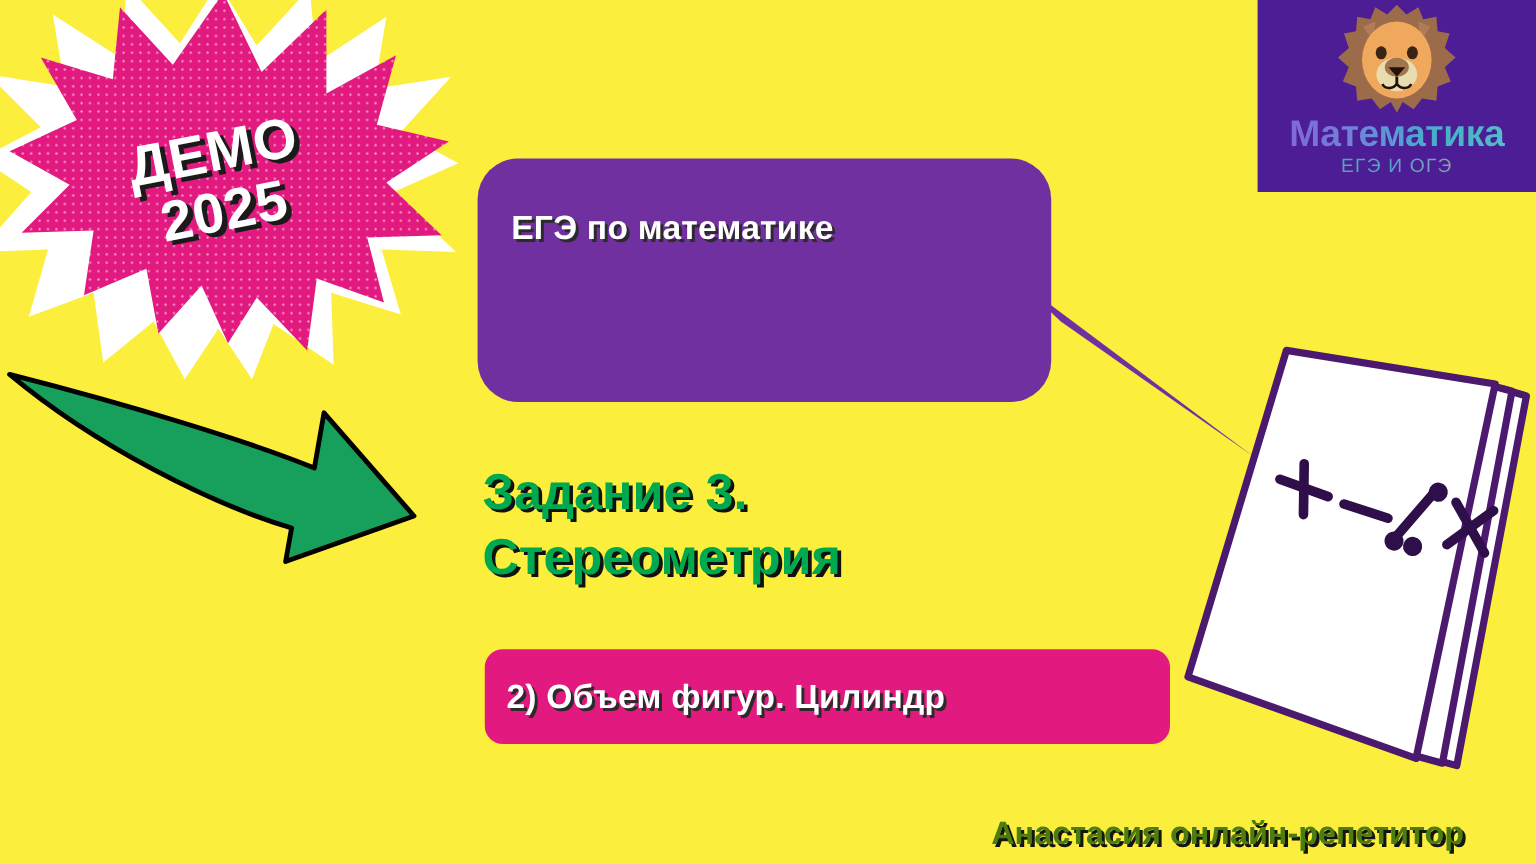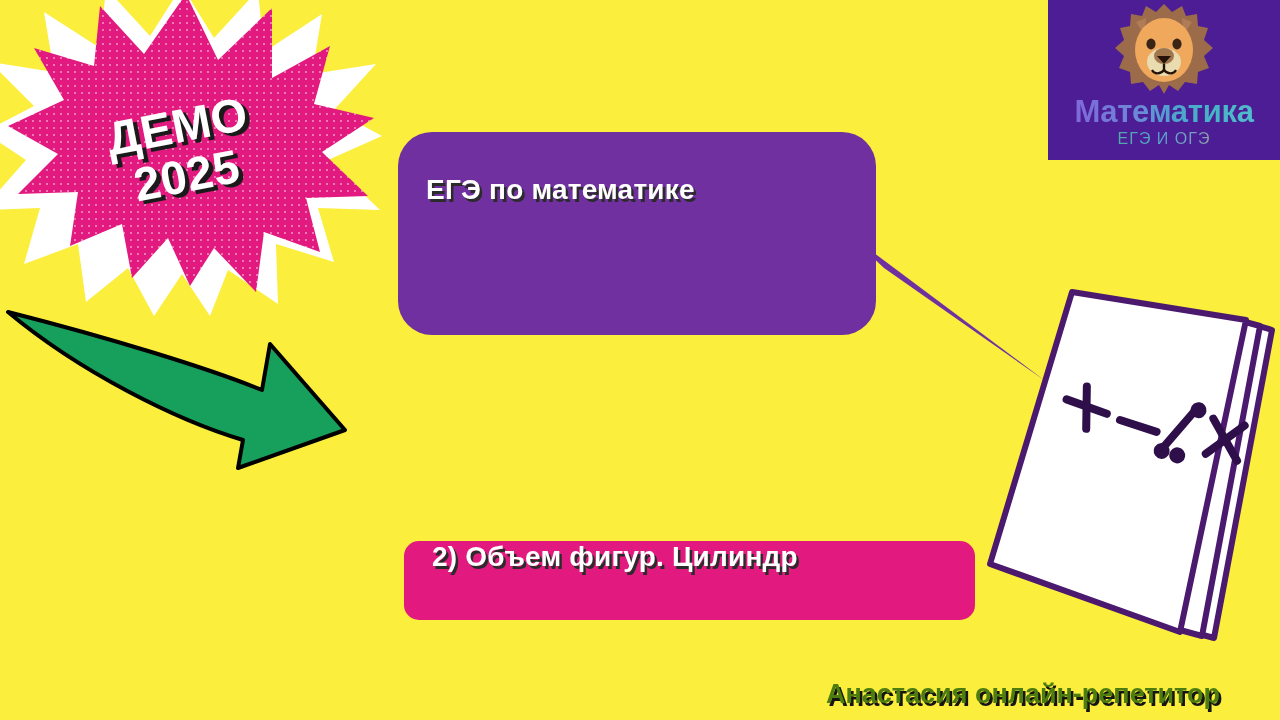--- a/index.html
+++ b/index.html
@@ -56,22 +56,22 @@
   .heading-line{
     color:#00A94F;font-weight:bold;font-size:42px;line-height:1.28;
     text-shadow:3px 3px 0 #111111;
     white-space:nowrap;
   }
 
   
   .pinkbar{
     position:absolute;left:404px;top:541px;width:571px;height:79px;
     background:#E21A7F;border-radius:15px;
-    display:flex;align-items:flex-start;
-    box-sizing:border-box;padding-left:28px;
+    display:flex;align-items:center;
+    box-sizing:border-box;padding-left:18px;
   }
   .pinkbar-text{
     color:#ffffff;font-weight:bold;font-size:28px;
     text-shadow:2.5px 2.5px 0 #2b2b2b;
     white-space:nowrap;letter-spacing:.2px;
   }
 
   
   .notebook{position:absolute;left:960px;top:280px;width:320px;height:380px;}
 
@@ -135,20 +135,24 @@
   </svg>
 
   <svg class="bubble-tail" viewBox="0 0 240 160">
     <polygon points="26,0 64,36 224,148" fill="#7030A0"></polygon>
   </svg>
 
   <div class="bubble">
     <div class="bubble-line b1">ЕГЭ по математике</div>
   </div>
 
+  <div class="heading">
+    <div class="heading-line">Задание 3.</div>
+    <div class="heading-line">Стереометрия</div>
+  </div>
 
   <div class="pinkbar">
     <span class="pinkbar-text">2) Объем фигур. Цилиндр</span>
   </div>
 
   <svg class="notebook" viewBox="0 0 320 380">
     <g stroke="#4B1A6F" stroke-width="6" stroke-linejoin="round">
 
       <polygon points="292,44 312,50 254,358 232,352" fill="#FFFFFF"></polygon>
       <polygon points="278,40 300,46 242,356 220,350" fill="#FFFFFF"></polygon>

